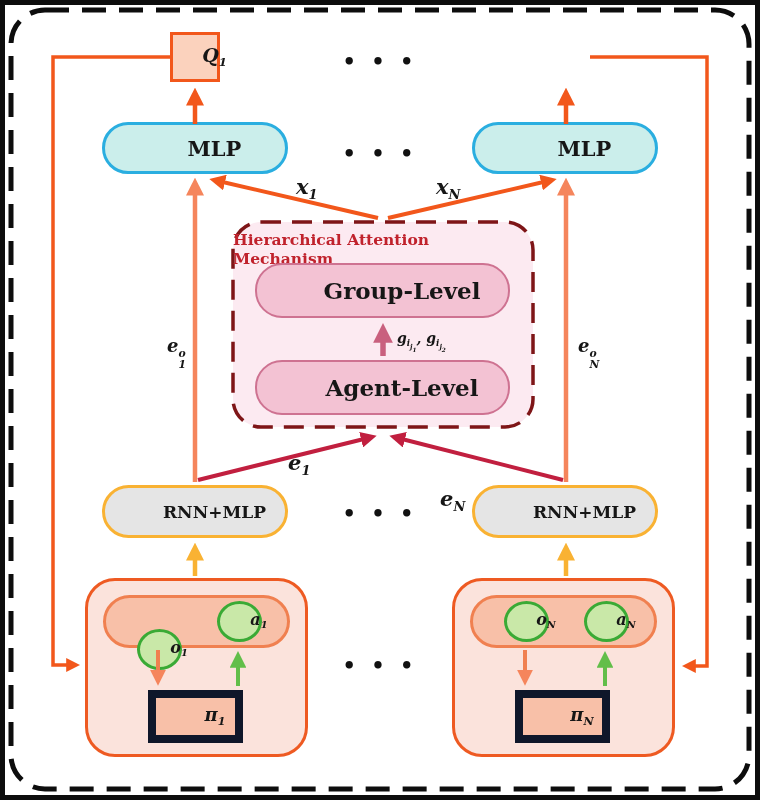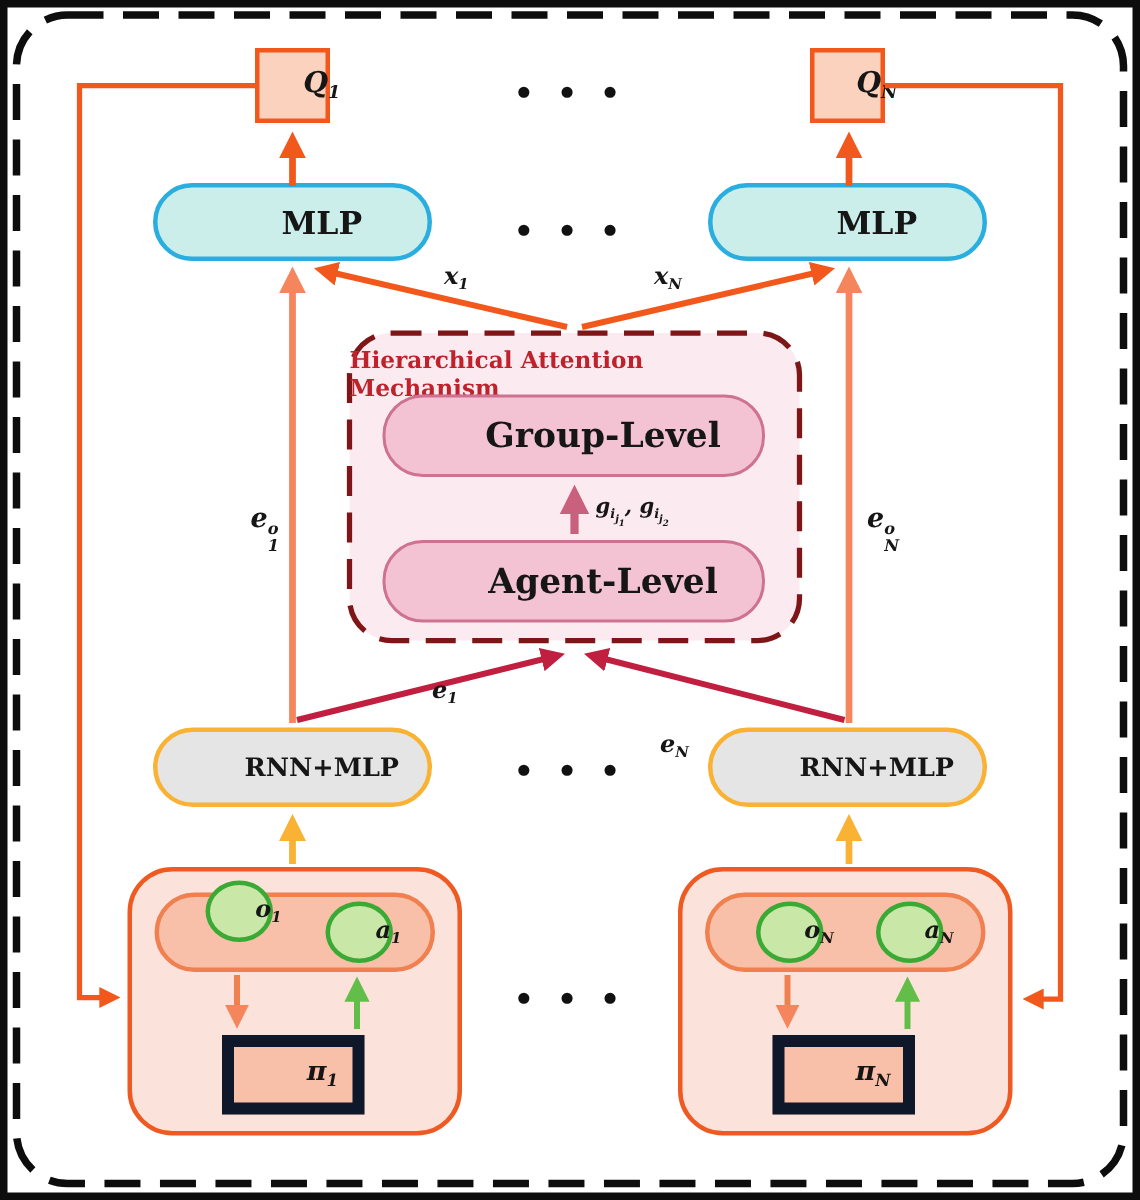--- a/index.html
+++ b/index.html
@@ -31,42 +31,39 @@
   .qBox{background:#FBD2BD;border:3.5px solid #F2571B;font-size:19px;}
   .agentBox{background:#FBE3DC;border:3.5px solid #EE5A22;border-radius:30px;}
   .capsule{background:#F8C0A8;border:3px solid #F08050;border-radius:27px;}
   .oaCircle{
     background:#C9E8A8;border:3px solid #3AAA35;border-radius:50%;
     font-size:16px;
   }
   .policyRect{background:#F8C0A8;border:8px solid #0f172a;font-size:18px;}
   .levelBox{background:#F3C2D3;border:2.5px solid #CE7291;font-size:23px;}
   .attTitle{color:#C0222C;font-size:15.5px;text-align:left;}
-  .lbl{position:absolute;font-size:16px;}
+  .lbl{position:absolute;font-size:21px;}
   .dots{
     position:absolute;color:#111;font-size:21px;font-weight:bold;
     letter-spacing:2px;word-spacing:4px;font-family:"DejaVu Sans","Liberation Sans",sans-serif;
   }
 </style>
 </head>
 <body>
 
 <div id="canvas">
 
   <svg class="svgLayer" width="760" height="800" style="z-index:0;">
     <rect x="2.5" y="2.5" width="755" height="795" fill="none" stroke="#0D0D0D" stroke-width="5"></rect>
     <rect x="11" y="10" width="738" height="779" rx="34" fill="none" stroke="#0D0D0D" stroke-width="5" stroke-dasharray="24 13"></rect>
     <rect x="233" y="222" width="300" height="205" rx="28" fill="#FCEAF1" stroke="#7E1517" stroke-width="3.5" stroke-dasharray="20 11"></rect>
   </svg>
 
   <div class="box qBox serifB" style="left:170px;top:32px;width:50px;height:50px;z-index:1;">
     <span class="math"><span>Q</span><sub>1</sub></span>
-  </div>
-  <div class="box qBox serifB" style="left:540px;top:32px;width:50px;height:50px;z-index:1;">
-    <span class="math"><span>Q</span><sub>N</sub></span>
   </div>
 
   <div class="box pill mlpBox serifB" style="left:102px;top:122px;width:186px;height:52px;z-index:1;">
     <span>MLP</span>
   </div>
   <div class="box pill mlpBox serifB" style="left:472px;top:122px;width:186px;height:52px;z-index:1;">
     <span>MLP</span>
   </div>
 
   <div class="abs serifB attTitle" style="left:233px;top:230px;width:300px;z-index:1;">Hierarchical Attention Mechanism</div>
@@ -79,21 +76,21 @@
 
   <div class="box pill rnnBox serifB" style="left:102px;top:485px;width:186px;height:53px;z-index:1;">
     <span>RNN+MLP</span>
   </div>
   <div class="box pill rnnBox serifB" style="left:472px;top:485px;width:186px;height:53px;z-index:1;">
     <span>RNN+MLP</span>
   </div>
 
   <div class="abs agentBox" style="left:85px;top:578px;width:223px;height:179px;z-index:1;"></div>
   <div class="abs capsule" style="left:103px;top:595px;width:187px;height:53px;z-index:2;"></div>
-  <div class="box oaCircle" style="left:137px;top:587px;width:41px;height:41px;z-index:3;">
+  <div class="box oaCircle" style="left:137px;top:629px;width:41px;height:41px;z-index:3;">
     <span class="math"><span>o</span><sub>1</sub></span>
   </div>
   <div class="box oaCircle" style="left:217px;top:601px;width:41px;height:41px;z-index:3;">
     <span class="math"><span>a</span><sub>1</sub></span>
   </div>
   <div class="box policyRect" style="left:148px;top:690px;width:95px;height:53px;z-index:2;">
     <span class="math"><span>π</span><sub>1</sub></span>
   </div>
 
   <div class="abs agentBox" style="left:452px;top:578px;width:223px;height:179px;z-index:1;"></div>

